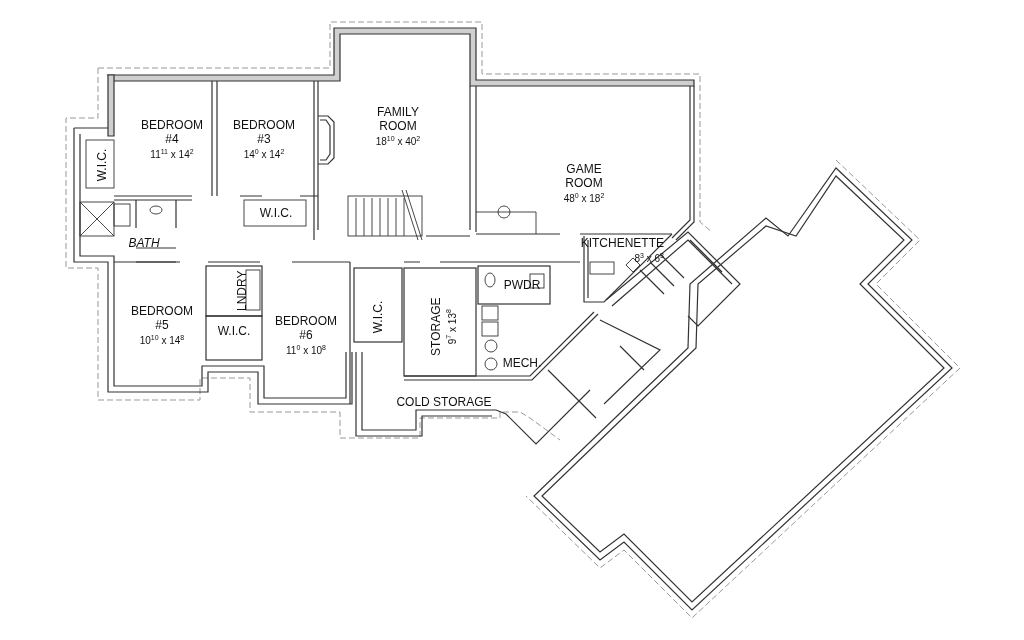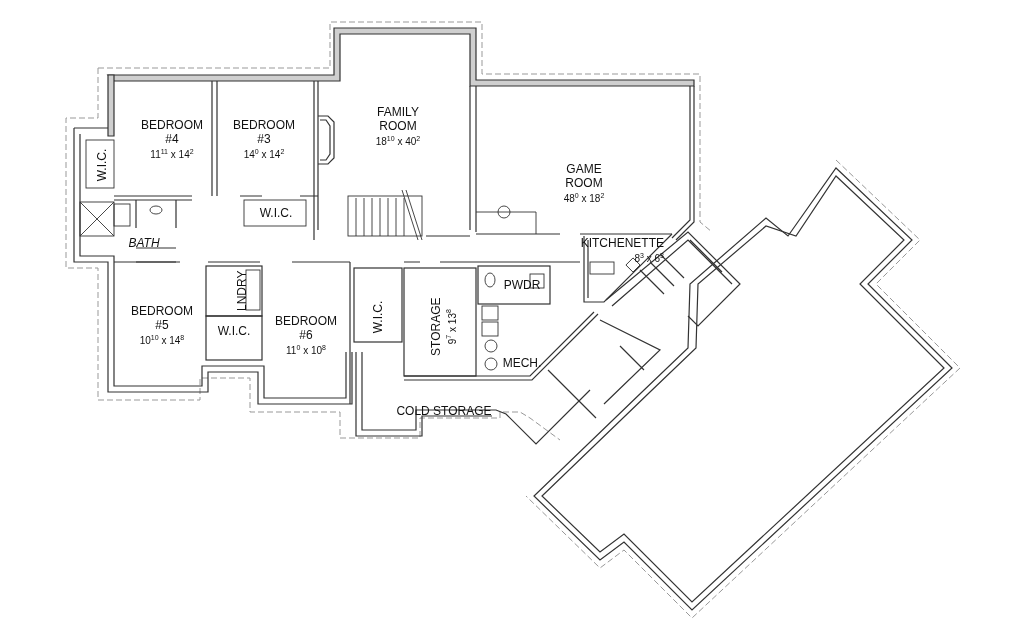--- a/index.html
+++ b/index.html
@@ -126,13 +126,13 @@
 </div>
 
 <div class="label vert" style="left:84px; top:158px; width:36px;">W.I.C.</div>
 <div class="label" style="left:256px; top:206px; width:40px;">W.I.C.</div>
 <div class="label" style="left:124px; top:236px; width:40px;font-style:italic;">BATH</div>
 <div class="label vert" style="left:222px; top:284px; width:40px;">LNDRY</div>
 <div class="label" style="left:214px; top:324px; width:40px;">W.I.C.</div>
 <div class="label vert" style="left:360px; top:310px; width:36px;">W.I.C.</div>
 <div class="label" style="left:498px; top:278px; width:48px;">PWDR</div>
 <div class="label" style="left:498px; top:332px; width:48px;margin-top:24px;">MECH.</div>
-<div class="label" style="left:394px; top:404px; width:100px;">COLD STORAGE</div>
+<div class="label" style="left:394px; top:395px; width:100px;">COLD STORAGE</div>
 
 </body></html>

